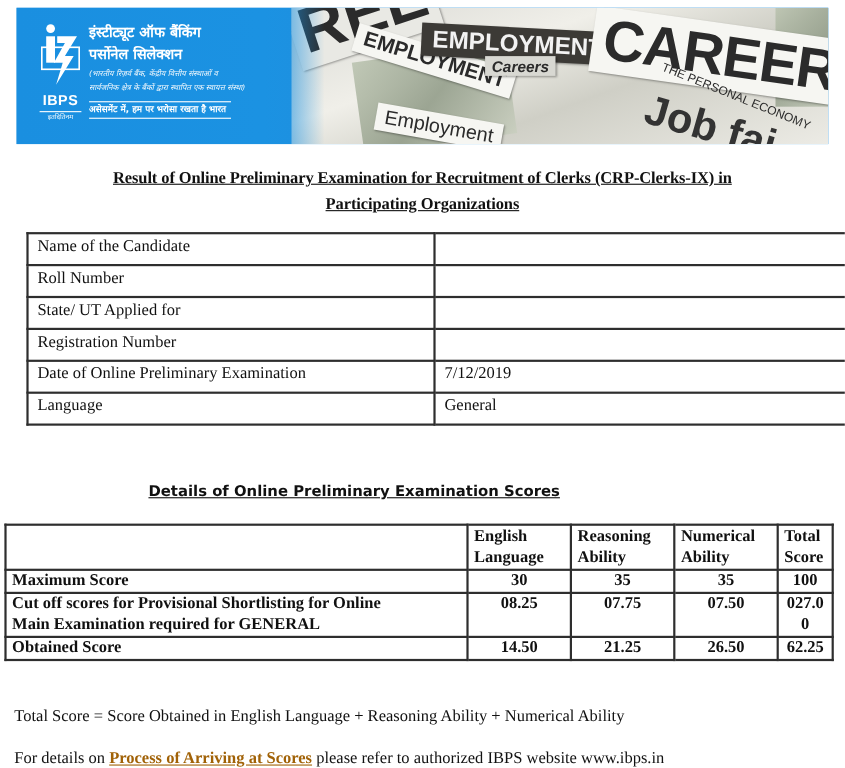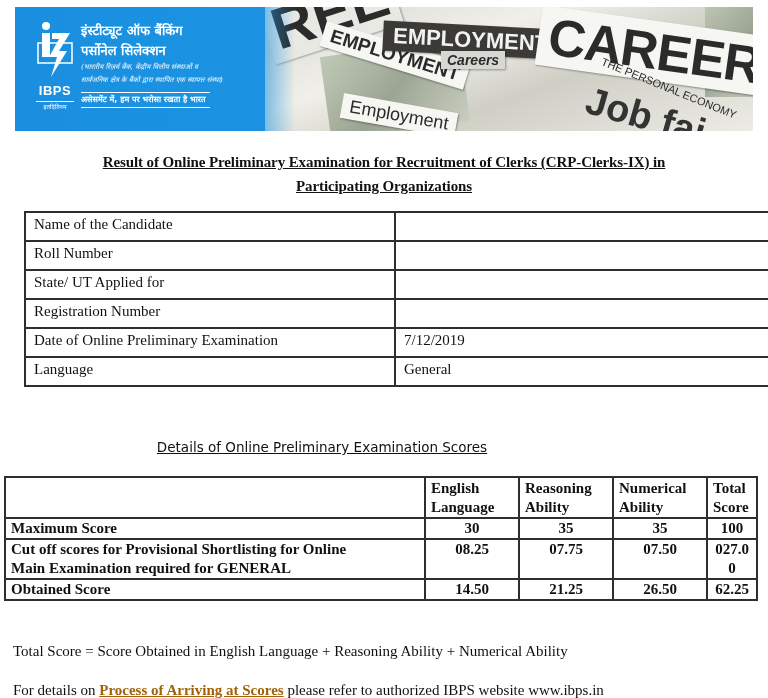--- a/index.html
+++ b/index.html
@@ -69,21 +69,21 @@
     table { border-collapse: collapse; position: absolute; }
     .info-table { left: 24px; top: 211px; width: 747px; }
     .info-table td {
       border: 2px solid #2e2e2e; height: 27px; padding: 0 8px;
       font-family: "Liberation Serif", serif; font-size: 15px; vertical-align: top; line-height: 22px;
     }
     .info-table td.label { width: 352px; }
 
     .scores-heading {
       position: absolute; left: 0; top: 437px; width: 644px; text-align: center;
-      font-family: "DejaVu Sans", sans-serif; font-weight: normal; font-size: 13.5px;
+      font-family: "DejaVu Sans", sans-serif; font-weight: bold; font-size: 13.5px;
       text-decoration: underline; line-height: 20px;
     }
 
     
     .score-table { left: 4px; top: 476px; width: 754px; }
     .score-table th, .score-table td {
       border: 2px solid #2e2e2e; font-family: "Liberation Serif", serif;
       font-size: 15px; line-height: 19px; font-weight: bold; padding: 0 5px;
     }
     .score-table th { text-align: left; vertical-align: top; padding-top: 1px; }

